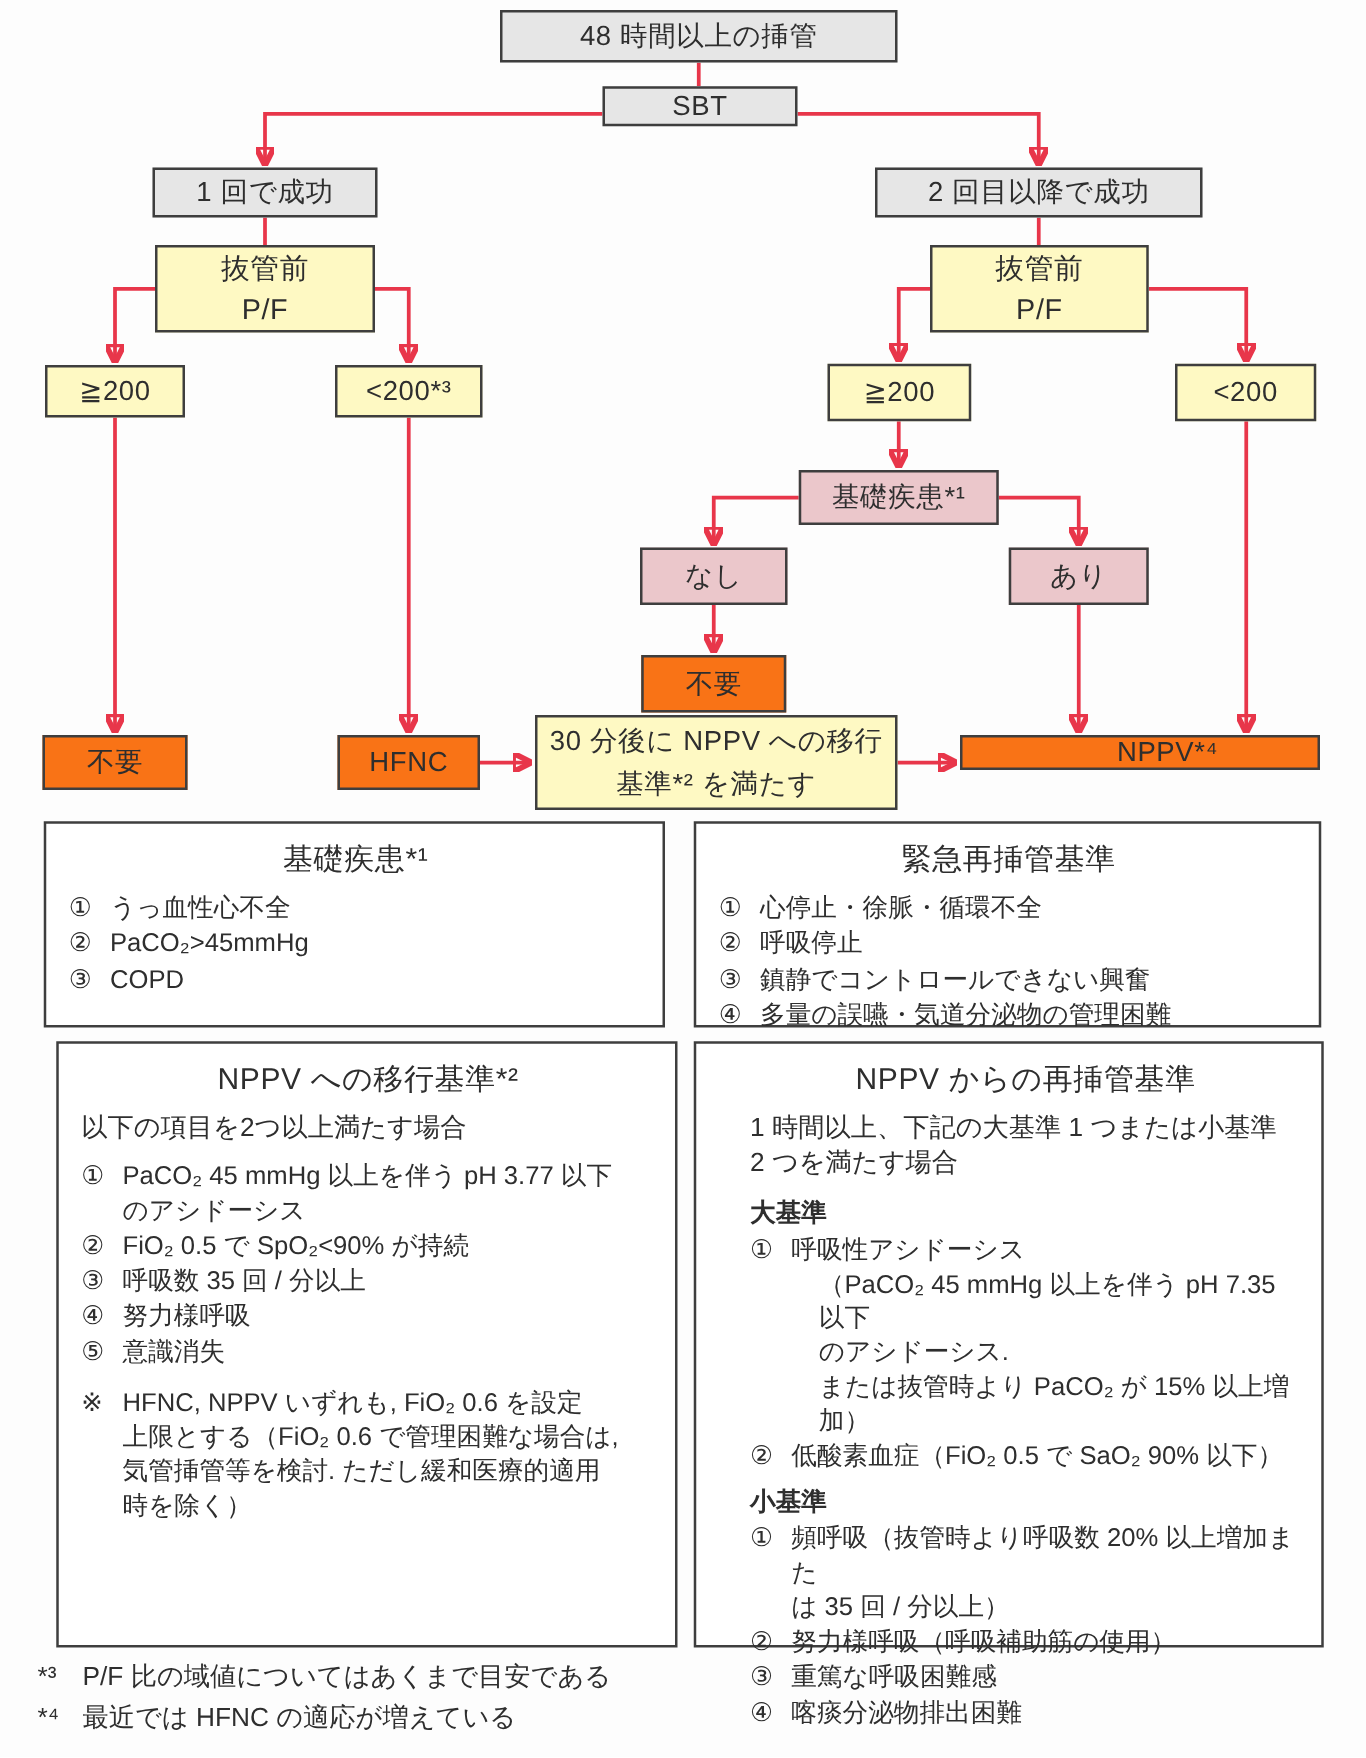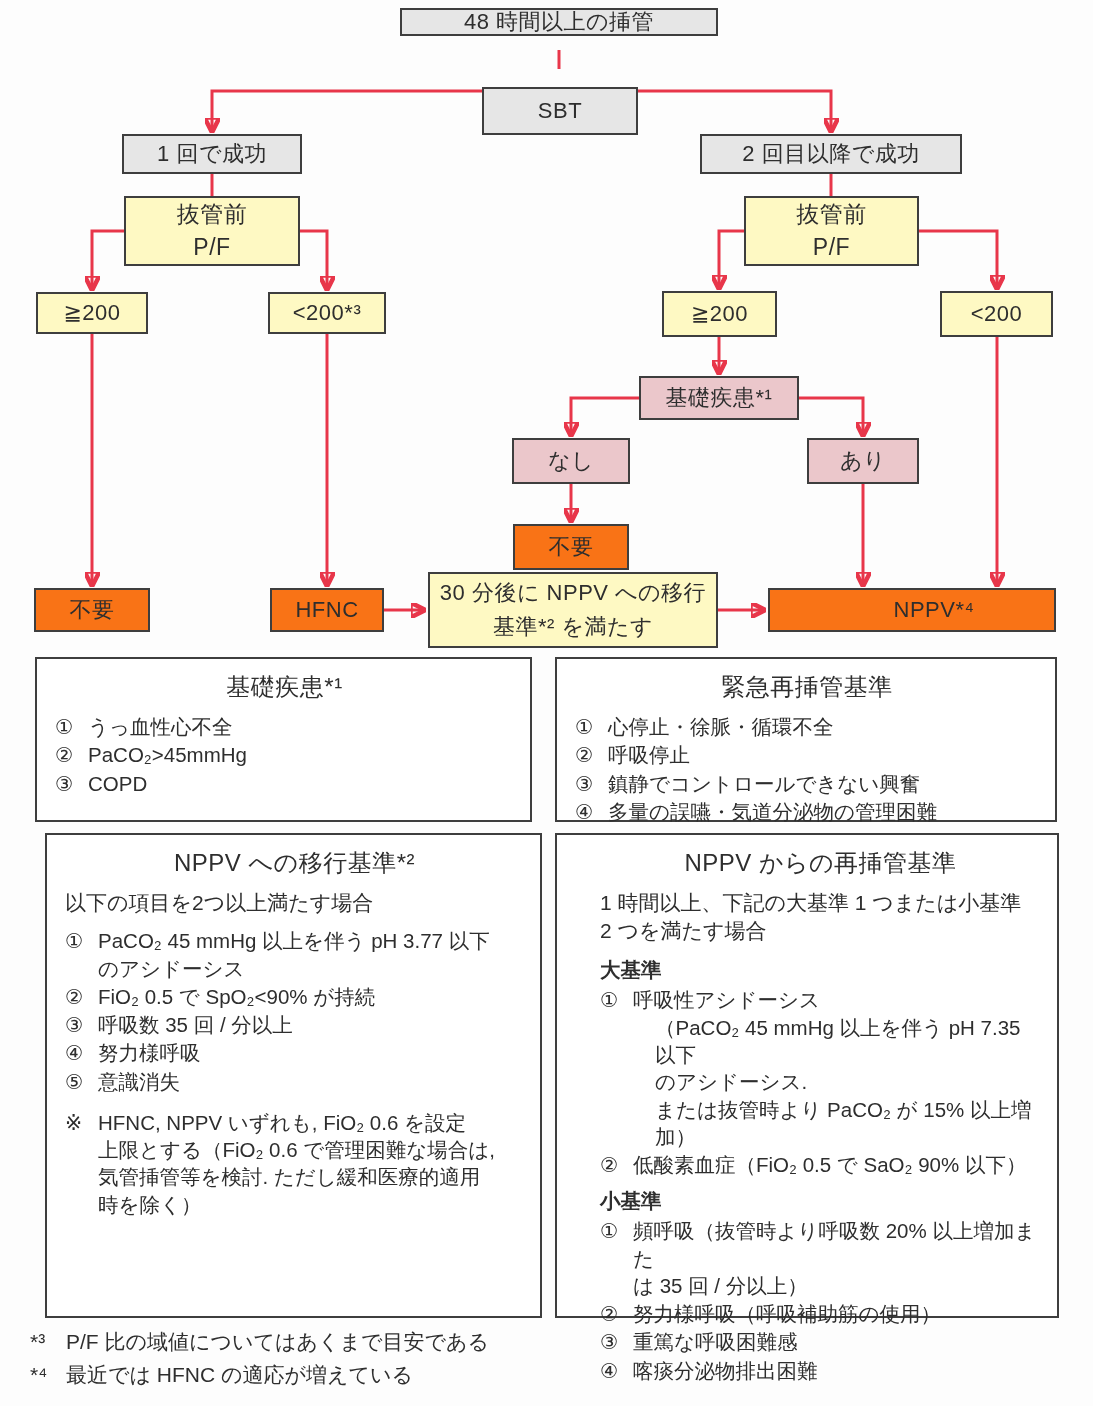--- a/index.html
+++ b/index.html
@@ -78,41 +78,41 @@
     <path d="M719 337 L719 373" marker-end="url(#ah)"></path>
     <path d="M639 398 L571 398 L571 435" marker-end="url(#ah)"></path>
     <path d="M799 398 L863 398 L863 435" marker-end="url(#ah)"></path>
     <path d="M571 484 L571 521" marker-end="url(#ah)"></path>
     <path d="M863 484 L863 585" marker-end="url(#ah)"></path>
     <path d="M997 337 L997 585" marker-end="url(#ah)"></path>
     <path d="M384 610 L424 610" marker-end="url(#ah)"></path>
     <path d="M718 610 L764 610" marker-end="url(#ah)"></path>
   </svg>
 
-  <div class="node gray" style="left:400px; top:8px;   width:318px; height:28px;">48 時間以上の挿管</div>
-  <div class="node gray" style="left:482px; top:69px;  width:156px; height:48px;margin-top:18px;">SBT</div>
+  <div class="node gray" style="left:400px; top:8px;   width:318px; height:42px;">48 時間以上の挿管</div>
+  <div class="node gray" style="left:482px; top:69px;  width:156px; height:32px;">SBT</div>
   <div class="node gray" style="left:122px; top:134px; width:180px; height:40px;">1 回で成功</div>
   <div class="node gray" style="left:700px; top:134px; width:262px; height:40px;">2 回目以降で成功</div>
   <div class="node pink pf" style="left:124px; top:196px; width:176px; height:70px;">抜管前
 P/F</div>
   <div class="node pink pf" style="left:744px; top:196px; width:175px; height:70px;">抜管前
 P/F</div>
   <div class="node pink" style="left:36px;  top:292px; width:112px; height:42px;">≧200</div>
   <div class="node pink" style="left:268px; top:292px; width:118px; height:42px;">&lt;200*³</div>
   <div class="node pink" style="left:662px; top:291px; width:115px; height:46px;">≧200</div>
   <div class="node pink" style="left:940px; top:291px; width:113px; height:46px;">&lt;200</div>
   <div class="node dusty" style="left:639px; top:376px; width:160px; height:44px;">基礎疾患*¹</div>
   <div class="node dusty" style="left:512px; top:438px; width:118px; height:46px;">なし</div>
   <div class="node dusty" style="left:807px; top:438px; width:112px; height:46px;">あり</div>
   <div class="node white" style="left:513px; top:524px; width:116px; height:46px;">不要</div>
   <div class="node white" style="left:34px;  top:588px; width:116px; height:44px;">不要</div>
   <div class="node white" style="left:270px; top:588px; width:114px; height:44px;">HFNC</div>
   <div class="node pink trans" style="left:428px; top:572px; width:290px; height:76px;">30 分後に NPPV への移行
 基準*² を満たす</div>
-  <div class="node white" style="left:768px; top:588px; width:288px; height:44px;padding-left:44px;">NPPV*⁴</div>
+  <div class="node white" style="left:768px; top:588px; width:288px; height:28px;padding-left:44px;">NPPV*⁴</div>
 
   <div class="infobox" style="left:35px; top:657px; width:497px; height:165px;">
     <div class="ib-title">基礎疾患*¹</div>
     <div class="li">
       <span class="mk">①</span>
       <span class="tx">うっ血性心不全</span>
     </div>
     <div class="li">
       <span class="mk">②</span>
       <span class="tx">PaCO₂&gt;45mmHg</span>

